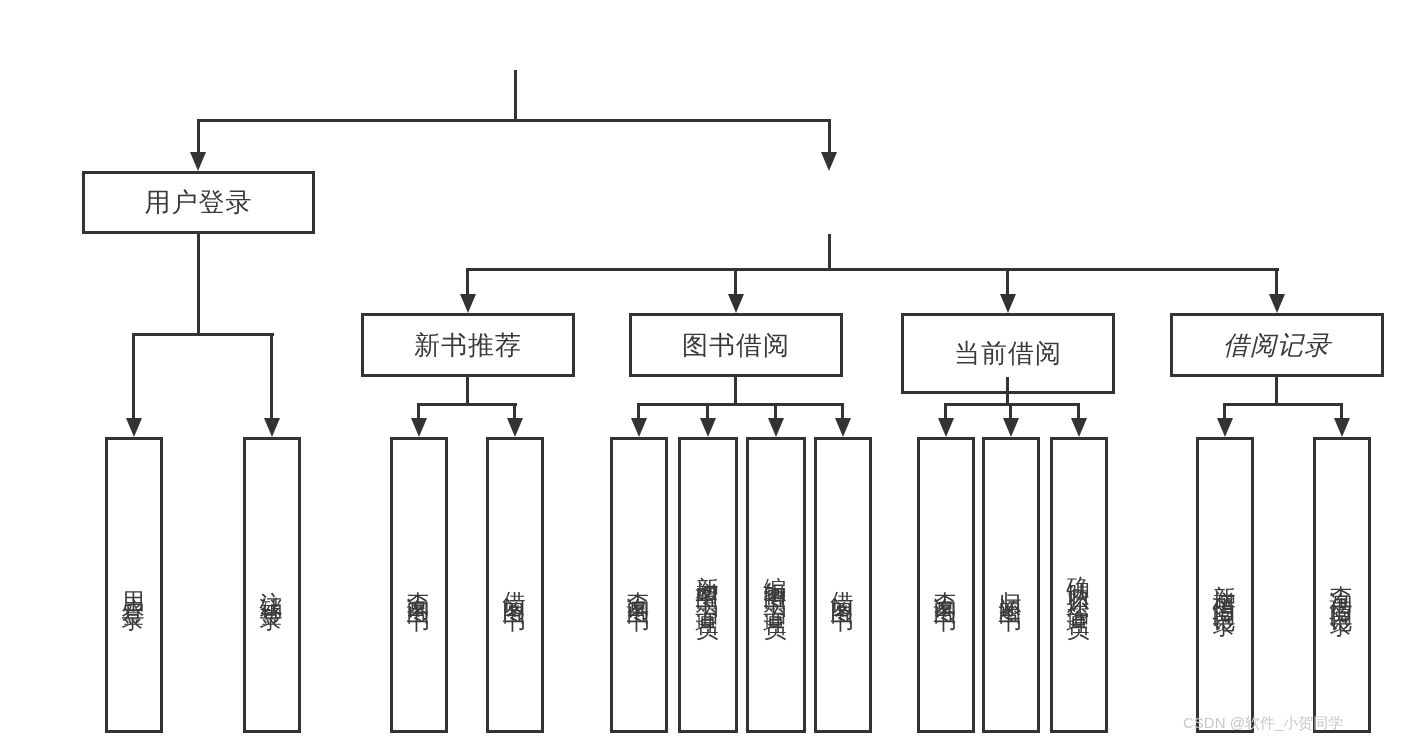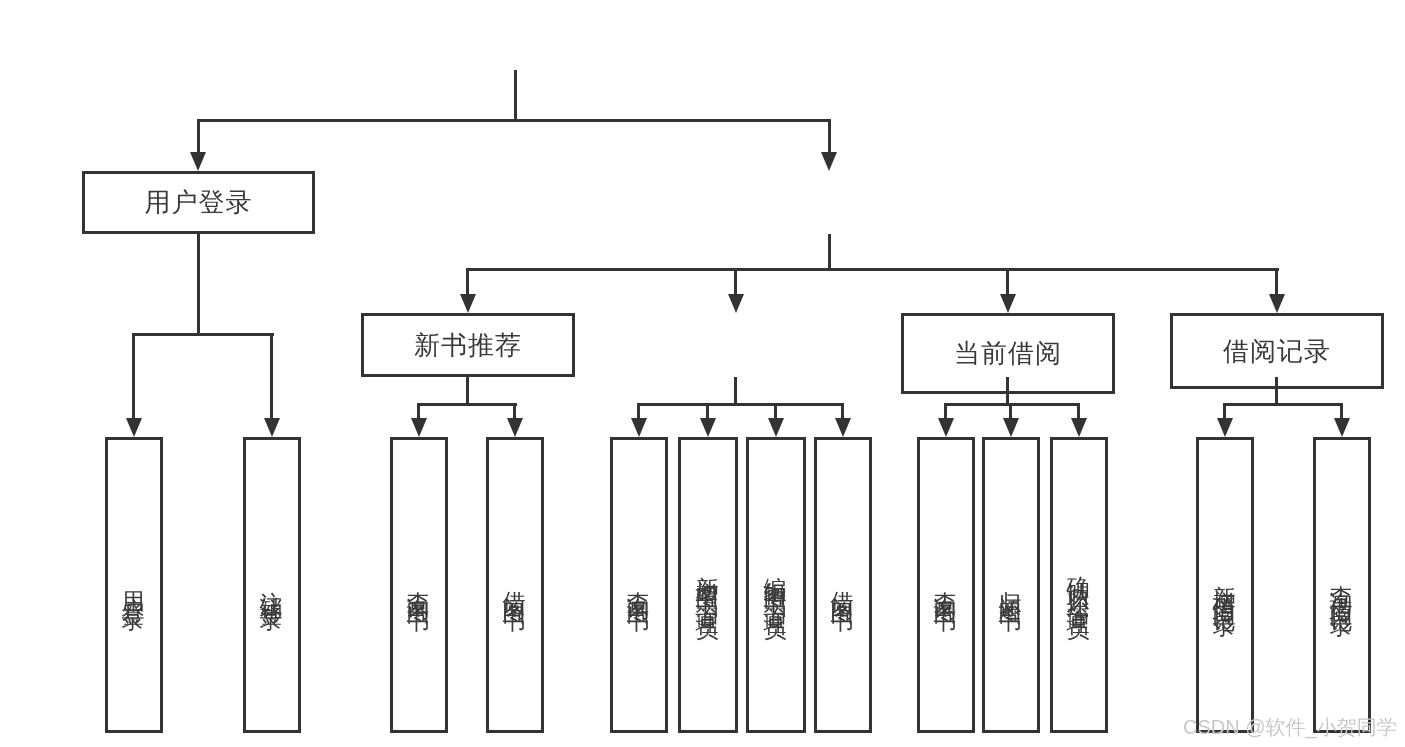--- a/index.html
+++ b/index.html
@@ -41,21 +41,21 @@
   .vline, .hline { position: absolute; background: var(--line); }
   .arrow {
     position: absolute;
     width: 0; height: 0;
     border-left: 8px solid transparent;
     border-right: 8px solid transparent;
     border-top: 19px solid var(--line);
   }
   .watermark {
     position: absolute;
-    font-size: 20px;
+    font-size: 15px;
     color: var(--watermark);
     white-space: nowrap;
     z-index: 5;
   }
 </style>
 </head>
 <body>
 
 <div class="canvas">
 
@@ -85,24 +85,27 @@
   <div class="vline" style="left:1006px; top:271px; width:3px; height:24px;"></div>
   <div class="vline" style="left:1275px; top:271px; width:3px; height:24px;"></div>
   <div class="arrow" style="left:460px;  top:294px;"></div>
   <div class="arrow" style="left:728px;  top:294px;"></div>
   <div class="arrow" style="left:1000px; top:294px;"></div>
   <div class="arrow" style="left:1269px; top:294px;"></div>
 
   <div class="box title" style="left:361px;  top:313px; width:214px; height:64px;">
     <span>新书推荐</span>
   </div>
+  <div class="box title" style="left:629px;  top:313px; width:214px; height:64px;">
+    <span>图书借阅</span>
+  </div>
   <div class="box title" style="left:901px;  top:313px; width:214px; height:81px;">
     <span>当前借阅</span>
   </div>
-  <div class="box title" style="left:1170px; top:313px; width:214px; height:76px;">
+  <div class="box title" style="left:1170px; top:313px; width:214px; height:64px;font-style:italic;">
     <span>借阅记录</span>
   </div>
 
   <div class="vline" style="left:466px; top:377px; width:3px; height:29px;"></div>
   <div class="hline" style="left:417px; top:403px; width:100px; height:3px;"></div>
   <div class="vline" style="left:417px; top:406px; width:3px; height:13px;"></div>
   <div class="vline" style="left:513px; top:406px; width:3px; height:13px;"></div>
   <div class="arrow" style="left:411px; top:418px;"></div>
   <div class="arrow" style="left:507px; top:418px;"></div>
 

